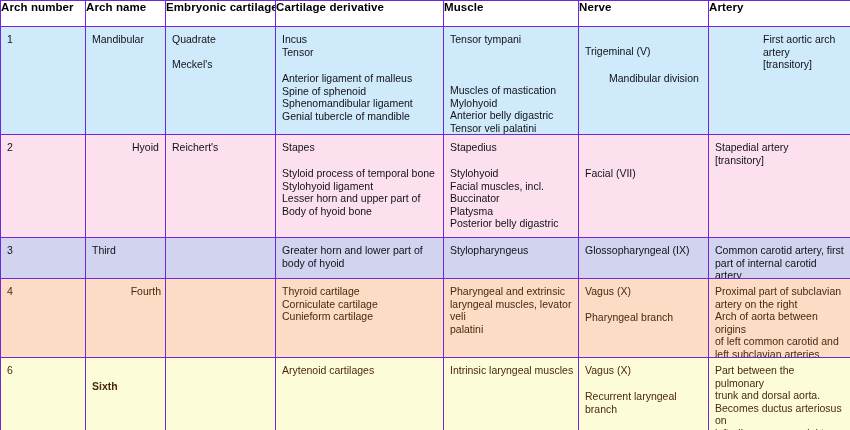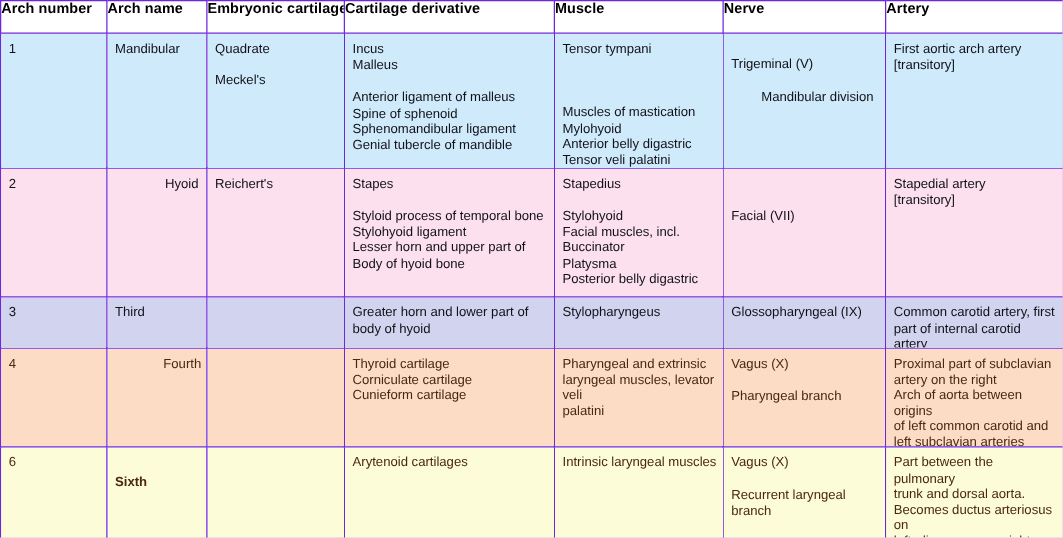--- a/index.html
+++ b/index.html
@@ -151,21 +151,21 @@
             </div>
             <div class="blk" style="top: 31px;">
               <span class="ln">Meckel's</span>
             </div>
           </div>
         </td>
         <td>
           <div class="cellwrap">
             <div class="blk" style="top: 6px;">
               <span class="ln">Incus</span>
-              <span class="ln">Malleus</span>
+              <span class="ln">Tensor</span>
             </div>
             <div class="blk" style="top: 45px;">
               <span class="ln">Anterior ligament of malleus</span>
               <span class="ln">Spine of sphenoid</span>
               <span class="ln">Sphenomandibular ligament</span>
               <span class="ln">Genial tubercle of mandible</span>
             </div>
           </div>
         </td>
         <td>
@@ -186,21 +186,21 @@
             <div class="blk" style="top: 18px;">
               <span class="ln">Trigeminal (V)</span>
             </div>
             <div class="blk" style="top: 45px; padding-left: 24px;">
               <span class="ln">Mandibular division</span>
             </div>
           </div>
         </td>
         <td>
           <div class="cellwrap">
-            <div class="blk" style="top: 6px;">
+            <div class="blk" style="top: 6px; margin-left: 48px;">
               <span class="ln">First aortic arch artery</span>
               <span class="ln">[transitory]</span>
             </div>
           </div>
         </td>
       </tr>
       <tr class="row-2">
         <td>
           <div class="cellwrap">
             <div class="blk" style="top: 6px;">

